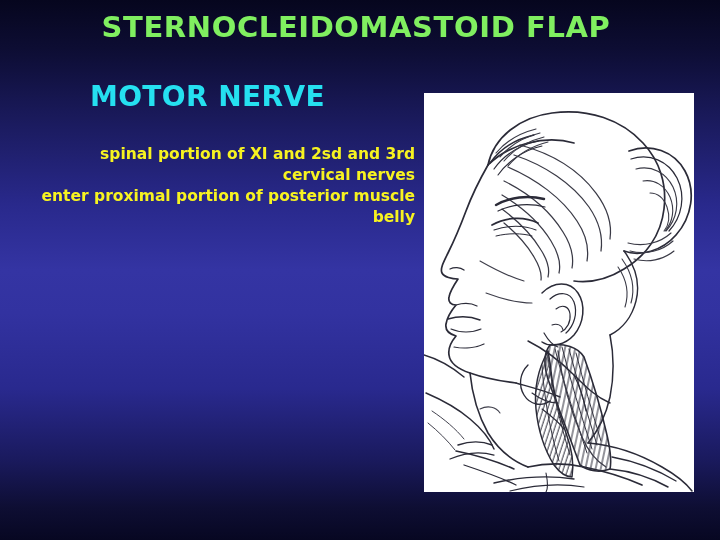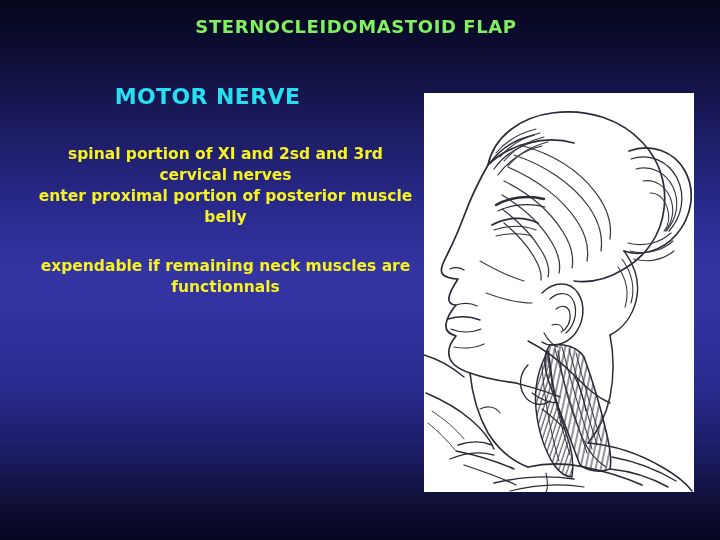--- a/index.html
+++ b/index.html
@@ -35,47 +35,47 @@
 
   
   #slide-title {
     position: absolute;
     left: 0;
     top: 10px;
     width: 712px;
     text-align: center;
     color: #80ef60;
     font-family: "DejaVu Sans", sans-serif;
-    font-size: 18px;
+    font-size: 29px;
     font-weight: 700;
     letter-spacing: 0.6px;
     line-height: 34px;
     white-space: nowrap;
   }
 
   
   #text-column {
     position: absolute;
     left: 0;
     top: 84px;
     width: 415px;
   }
 
   .section-heading {
     text-align: center;
     color: #25e0f0;
     font-family: "DejaVu Sans", sans-serif;
-    font-size: 22px;
+    font-size: 28px;
     font-weight: 700;
     letter-spacing: 0.4px;
     line-height: 26px;
   }
 
   .body-text {
-    text-align: center;
+    text-align: right;
     color: #f7f320;
     font-family: "DejaVu Sans", sans-serif;
     font-size: 15.5px;
     font-weight: 700;
     line-height: 21px;
     white-space: pre-line;
     padding-left: 36px;
   }
 
   #motor-nerve-heading { margin: 0 0 0 0; }
@@ -110,21 +110,20 @@
 
   <div id="text-column">
 
     <div class="section-heading" id="motor-nerve-heading">MOTOR NERVE</div>
 
     <div class="body-text" id="motor-nerve-body">spinal portion of XI and 2sd and 3rd cervical nerves
 enter proximal portion of posterior muscle belly</div>
 
 
 
-    <div class="body-text" id="function-body-2">expendable if remaining neck muscles are functionnals</div>
 
   </div>
 
   <div id="illustration-panel">
 
     <svg id="illustration-svg" viewBox="0 0 270 399" xmlns="http://www.w3.org/2000/svg">
 
       <defs>
 
         <pattern id="muscle-fibres" patternUnits="userSpaceOnUse" width="5" height="5" patternTransform="rotate(12)">

